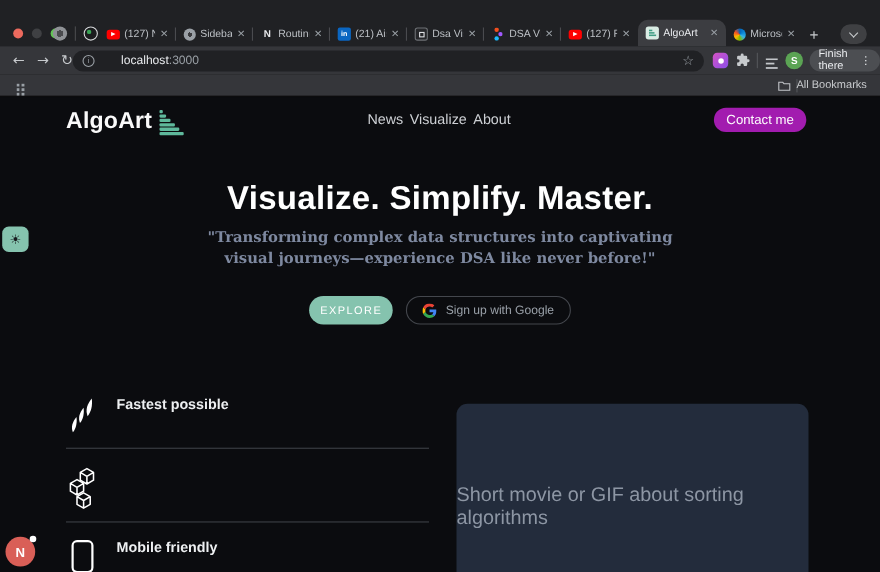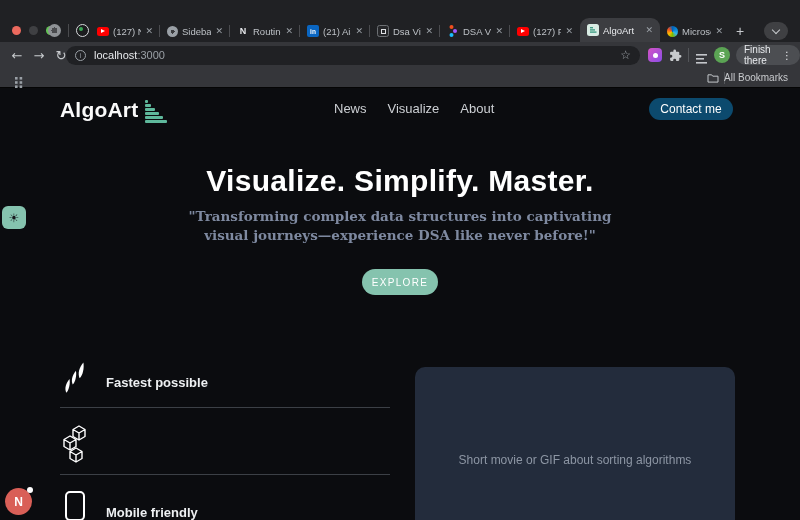--- a/index.html
+++ b/index.html
@@ -46,21 +46,21 @@
   .fv-darkapp i { display:block; width:5px; height:5px; border:1px solid #dfe1e4; }
   .fv-algoart { background:#d9ece4; border-radius:2.5px; }
   .fv-microsoft { width:11px; height:11px; border-radius:50%;
     background:conic-gradient(#0364b8,#0a87d6,#35b4e9,#7fba00,#ffb900,#f25022,#0364b8); }
 
   
   .toolbar { position:absolute; top:42px; left:0; width:800px; height:26px; background:#35363a; }
   .navbtn { position:absolute; top:4px; width:18px; height:18px; display:flex; align-items:center; justify-content:center;
             color:#c7cacd; font-size:13px; }
   .urlbar { position:absolute; left:66px; top:45.5px; width:574px; height:19px; background:#202124; border-radius:10px;
-            display:flex; align-items:center; padding:0 9px; gap:8px; }
+            display:flex; align-items:center; padding:0 9px; gap:24px; }
   .infoi { width:11px; height:11px; border-radius:50%; border:1px solid #9aa0a6; color:#9aa0a6; font-size:7px;
            display:flex; align-items:center; justify-content:center; flex:0 0 auto; }
   .url { font-size:11px; color:#e8eaed; white-space:nowrap; }
   .url .port { color:#9aa0a6; }
   .star { margin-left:auto; color:#9aa0a6; font-size:12px; }
   .ext-purple { position:absolute; left:648px; top:48px; width:14px; height:14px; border-radius:4px;
                 background:linear-gradient(135deg,#d553c4,#8a4ee8); }
   .ext-purple::after { content:""; position:absolute; left:4.5px; top:4.5px; width:5px; height:5px; border-radius:50%; background:#fff; }
   .puzzle { position:absolute; left:669px; top:48px; }
   .tooldiv { position:absolute; left:688px; top:48px; width:1px; height:14px; background:#54565a; }
@@ -78,46 +78,46 @@
   .bm-right { position:absolute; right:12px; top:72px; display:flex; align-items:center; gap:5px; color:#c8cacd; font-size:10px; }
 
   
   .page { position:absolute; top:89px; left:0; width:800px; height:431px; background:#0b0c0f; }
 
   .logo { position:absolute; left:60px; top:97px; display:flex; align-items:center; gap:7px; }
   .logo-text { font-size:21px; font-weight:800; color:#fafafa; letter-spacing:.2px; }
   .logo-icon { display:flex; flex-direction:column; gap:1.5px; align-items:flex-start; padding-top:3px; }
   .logo-icon b { display:block; height:2.5px; background:#5fb99c; border-radius:1px; }
 
-  .sitenav { position:absolute; left:334px; top:101px; display:flex; gap:21px; font-size:13px; color:#cdd0d4; }
+  .sitenav { position:absolute; left:334px; top:101px; display:flex; gap:6px; font-size:13px; color:#cdd0d4; }
   .sitenav span { cursor:pointer; }
-  .contactbtn { position:absolute; left:649px; top:98px; width:84px; height:22px; border-radius:11px; background:#0c4a6e;
+  .contactbtn { position:absolute; left:649px; top:98px; width:84px; height:22px; border-radius:11px; background:#a21caf;
                 color:#fdfdfd; font-size:12px; display:flex; align-items:center; justify-content:center; }
 
   .hero-title { position:absolute; top:164px; left:0; width:800px; text-align:center;
                 font-size:30px; font-weight:800; color:#ffffff; letter-spacing:.3px; }
   .hero-quote { position:absolute; top:207px; left:183px; width:434px; text-align:center;
                 font-family:"DejaVu Serif", serif; font-weight:700; font-size:13.5px; line-height:19px; color:#7e89a0; }
   .hero-buttons { position:absolute; top:269px; left:0; width:800px; display:flex; justify-content:center; gap:12px; }
   .explorebtn { width:76px; height:26px; border-radius:13px; background:#85c3ae; color:#fff; font-size:10px;
                 letter-spacing:1.3px; display:flex; align-items:center; justify-content:center; }
   .googlebtn { height:26px; padding:0 14px; border:1px solid #44474d; border-radius:13px; background:transparent;
                display:flex; align-items:center; gap:8px; color:#9aa1a9; font-size:11px; }
 
   .features { position:absolute; left:60px; top:357px; width:330px; }
   .feature { display:flex; gap:16px; padding:2px 0 10px; }
   .f-icon { width:30px; flex:0 0 30px; display:flex; justify-content:center; padding-top:2px; }
-  .f-title { font-size:13px; font-weight:700; color:#eef0f2; margin:16px 0 5px; }
+  .f-title { font-size:13px; font-weight:700; color:#eef0f2; margin:1px 0 5px; }
   .f-desc { font-size:11px; color:#a4aab3; line-height:15px; }
   .fdiv { border:0; border-top:1px solid #3c4046; margin:0 0 12px; }
   .phone-ic { width:20px; height:30px; border:2.5px solid #fff; border-radius:5px; }
 
   .media { position:absolute; left:415px; top:367px; width:320px; height:186px; background:#232c3c; border-radius:10px;
            display:flex; align-items:center; justify-content:center; }
-  .media-text { font-size:12px; color:#8d96a4; }
+  .media-text { font-size:18px; color:#8d96a4; }
 
   .theme-toggle { position:absolute; left:2px; top:206px; width:24px; height:23px; border-radius:6px; background:#85c3ae;
                   color:#17191d; display:flex; align-items:center; justify-content:center; font-size:12px; }
   .n-bubble { position:absolute; left:5px; top:488px; width:27px; height:27px; border-radius:50%; background:#d95f57;
               color:#fff; font-weight:700; font-size:12px; display:flex; align-items:center; justify-content:center; }
   .n-dot { position:absolute; left:27px; top:487px; width:6px; height:6px; border-radius:50%; background:#fff; }
 </style>
 </head>
 <body>
 
@@ -274,20 +274,29 @@
   <span>Visualize</span>
   <span>About</span>
 </div>
 <div class="contactbtn">Contact me</div>
 
 <div class="hero-title">Visualize. Simplify. Master.</div>
 <div class="hero-quote">"Transforming complex data structures into captivating visual journeys—experience DSA like never before!"</div>
 
 <div class="hero-buttons">
   <div class="explorebtn">EXPLORE</div>
+  <div class="googlebtn">
+    <svg width="13" height="13" viewBox="0 0 48 48">
+      <path fill="#EA4335" d="M24 9.5c3.54 0 6.71 1.22 9.21 3.6l6.85-6.85C35.9 2.38 30.47 0 24 0 14.62 0 6.51 5.38 2.56 13.22l7.98 6.19C12.43 13.72 17.74 9.5 24 9.5z"></path>
+      <path fill="#4285F4" d="M46.98 24.55c0-1.57-.15-3.09-.38-4.55H24v9.02h12.94c-.58 2.96-2.26 5.48-4.78 7.18l7.73 6c4.51-4.18 7.09-10.36 7.09-17.65z"></path>
+      <path fill="#FBBC05" d="M10.53 28.59c-.48-1.45-.76-2.99-.76-4.59s.27-3.14.76-4.59l-7.98-6.19C.92 16.46 0 20.12 0 24c0 3.88.92 7.54 2.56 10.78l7.97-6.19z"></path>
+      <path fill="#34A853" d="M24 48c6.48 0 11.93-2.13 15.89-5.81l-7.73-6c-2.15 1.45-4.92 2.3-8.16 2.3-6.26 0-11.57-4.22-13.47-9.91l-7.98 6.19C6.51 42.62 14.62 48 24 48z"></path>
+    </svg>
+    <span>Sign up with Google</span>
+  </div>
 </div>
 
 <div class="features">
   <div class="feature">
     <div class="f-icon">
       <svg width="24" height="36" viewBox="0 0 26 36" fill="#ffffff">
         <path transform="translate(14,0) scale(1.15)" d="M7 0C3 5 1.5 10 3.5 15 6.5 12 8 5 7 0Z"></path>
         <path transform="translate(7,9)" d="M7 0C3 5 1.5 10 3.5 15 6.5 12 8 5 7 0Z"></path>
         <path transform="translate(0,18)" d="M7 0C3 5 1.5 10 3.5 15 6.5 12 8 5 7 0Z"></path>
       </svg>

